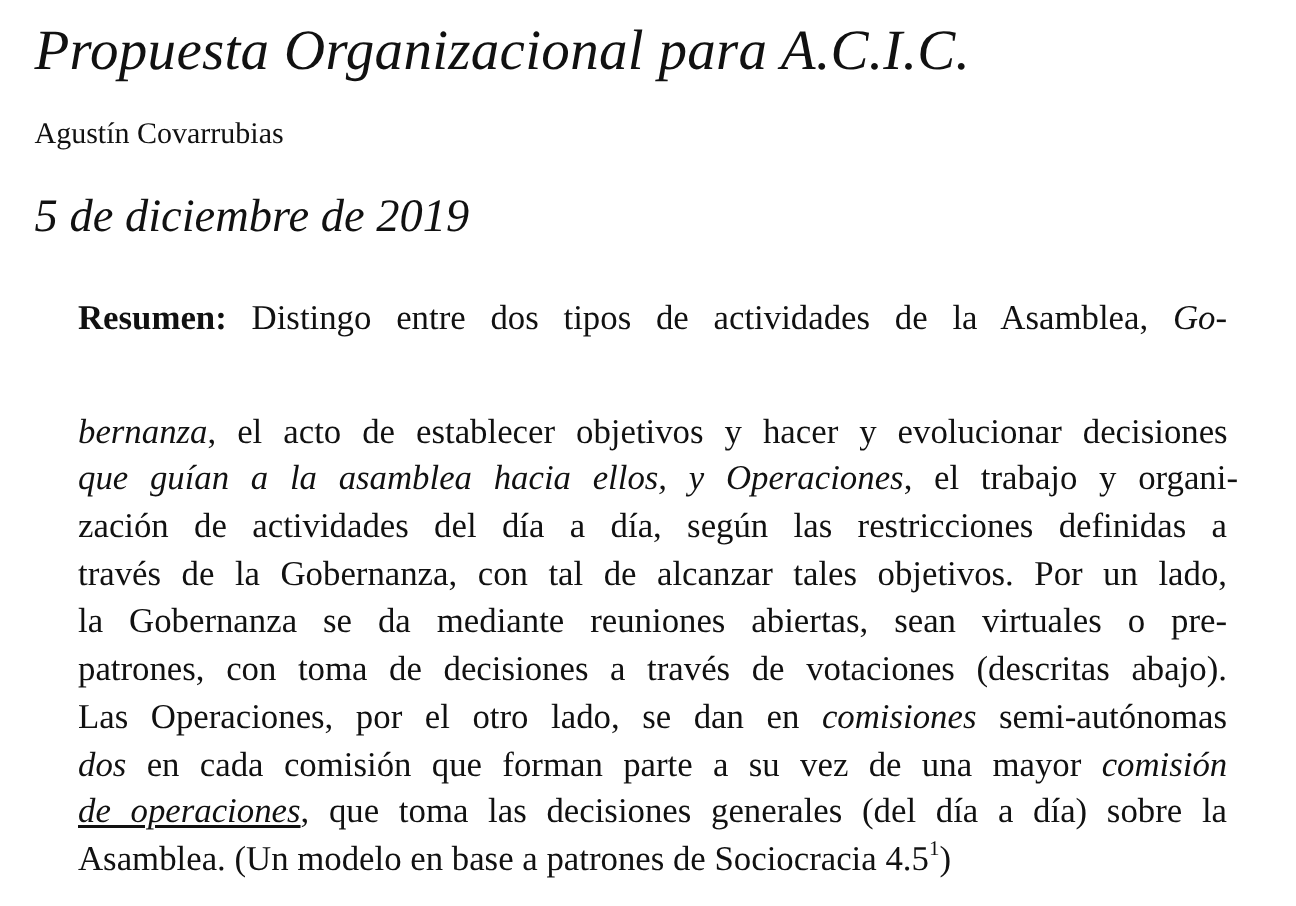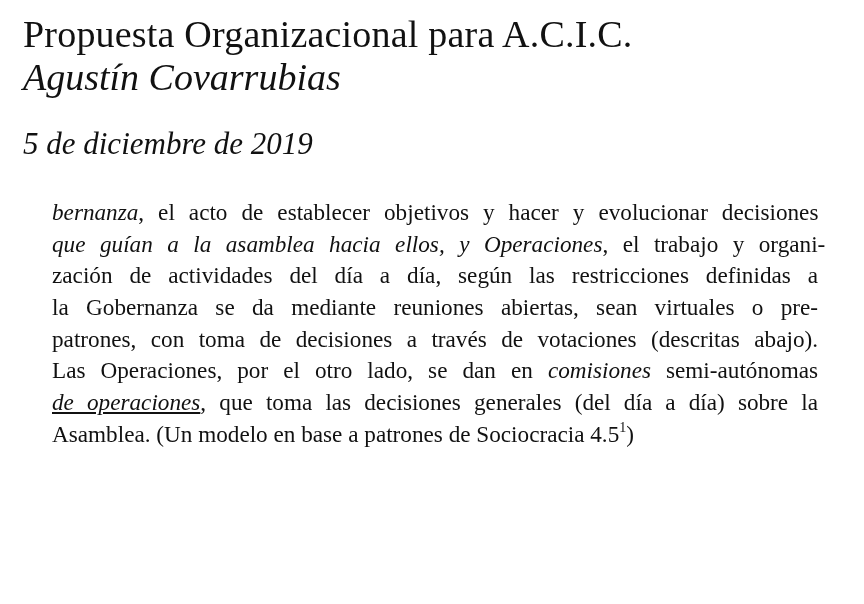--- a/index.html
+++ b/index.html
@@ -12,31 +12,31 @@
       height: 604px;
       overflow: hidden;
       position: relative;
       font-family: "Liberation Serif", "DejaVu Serif", serif;
       color: #111111;
     }
     .title {
       position: absolute;
       left: 23px;
       top: 11px;
+      font-style: italic;
       font-size: 38px;
       line-height: 46px;
       white-space: nowrap;
       letter-spacing: 0.2px;
     }
     .author {
       position: absolute;
       left: 23px;
-      top: 57px;
-      font-style: italic;
-      font-size: 38px;
+      top: 69px;
+      font-size: 20px;
       line-height: 40px;
       white-space: nowrap;
     }
     .date {
       position: absolute;
       left: 23px;
       top: 124px;
       font-style: italic;
       font-size: 31px;
       line-height: 40px;
@@ -72,21 +72,24 @@
     }
   </style>
 </head>
 <body>
 
 <h1 class="title" style="margin:0;font-weight:normal;">Propuesta Organizacional para A.C.I.C.</h1>
 <div class="author">Agustín Covarrubias</div>
 <div class="date">5 de diciembre de 2019</div>
 
 <div class="abstract">
-  <div class="line" style="display: block; white-space: nowrap; word-spacing: 8.2px;"><span class="i" style="white-space: pre;">bernanza</span><span style="white-space: pre;">, el acto de establecer objetivos y hacer y evolucionar decisiones</span></div>
+  <div class="line" style="display: block; white-space: nowrap; word-spacing: 10.7px;"><span class="b" style="white-space: pre;">Resumen:</span><span style="white-space: pre;"> Distingo entre dos tipos de actividades de la Asamblea, </span><span class="i" style="white-space: pre;">Go-</span></div>
+  <div class="line" style="display: block; white-space: nowrap; word-spacing: 8.2px; margin-top: 44px;"><span class="i" style="white-space: pre;">bernanza</span><span style="white-space: pre;">, el acto de establecer objetivos y hacer y evolucionar decisiones</span></div>
   <div class="line" style="display: block; white-space: nowrap; word-spacing: 8.66667px;"><span style="white-space: pre; font-style: italic;">que guían a la asamblea hacia ellos, y </span><span class="i" style="white-space: pre;">Operaciones</span><span style="white-space: pre;">, el trabajo y organi-</span></div>
   <div class="line" style="display: block; white-space: nowrap; word-spacing: 11.0909px;"><span style="white-space: pre;">zación de actividades del día a día, según las restricciones definidas a</span></div>
+  <div class="line" style="display: block; white-space: nowrap; word-spacing: 7.83333px;"><span style="white-space: pre;">través de la Gobernanza, con tal de alcanzar tales objetivos. Por un lado,</span></div>
   <div class="line" style="display: block; white-space: nowrap; word-spacing: 11.5px;"><span style="white-space: pre;">la Gobernanza se da mediante reuniones abiertas, sean virtuales o pre-</span></div>
   <div class="line" style="display: block; white-space: nowrap; word-spacing: 8.1px;"><span style="white-space: pre;">patrones, con toma de decisiones a través de votaciones (descritas abajo).</span></div>
   <div class="line" style="display: block; white-space: nowrap; word-spacing: 9.2px;"><span style="white-space: pre;">Las Operaciones, por el otro lado, se dan en </span><span class="i" style="white-space: pre;">comisiones</span><span style="white-space: pre;"> semi-autónomas</span></div>
+  <div class="line" style="display: block; white-space: nowrap; word-spacing: 7.76923px;"><span class="i" style="white-space: pre;">dos</span><span style="white-space: pre;"> en cada comisión que forman parte a su vez de una mayor </span><span class="i" style="white-space: pre;">comisión</span></div>
   <div class="line" style="display: block; white-space: nowrap; word-spacing: 7.33333px;"><span class="i" style="white-space: pre; text-decoration: underline;">de operaciones</span><span style="white-space: pre; margin-top: 44px;">, que toma las decisiones generales (del día a día) sobre la</span></div>
   <div class="line last"><span style="white-space: pre;">Asamblea. (Un modelo en base a patrones de Sociocracia 4.5</span><sup style="white-space: pre;">1</sup><span style="white-space: pre;">)</span></div>
 </div>
 
 </body></html>

